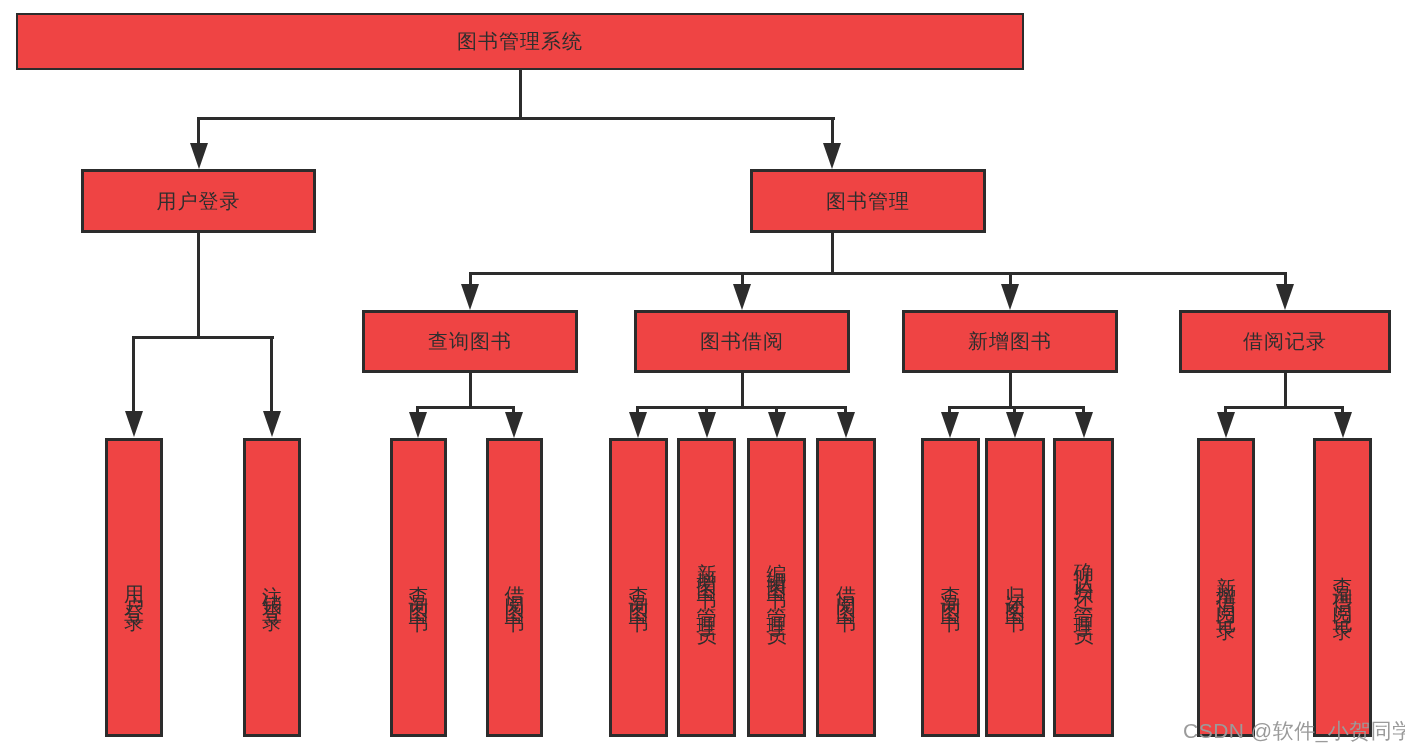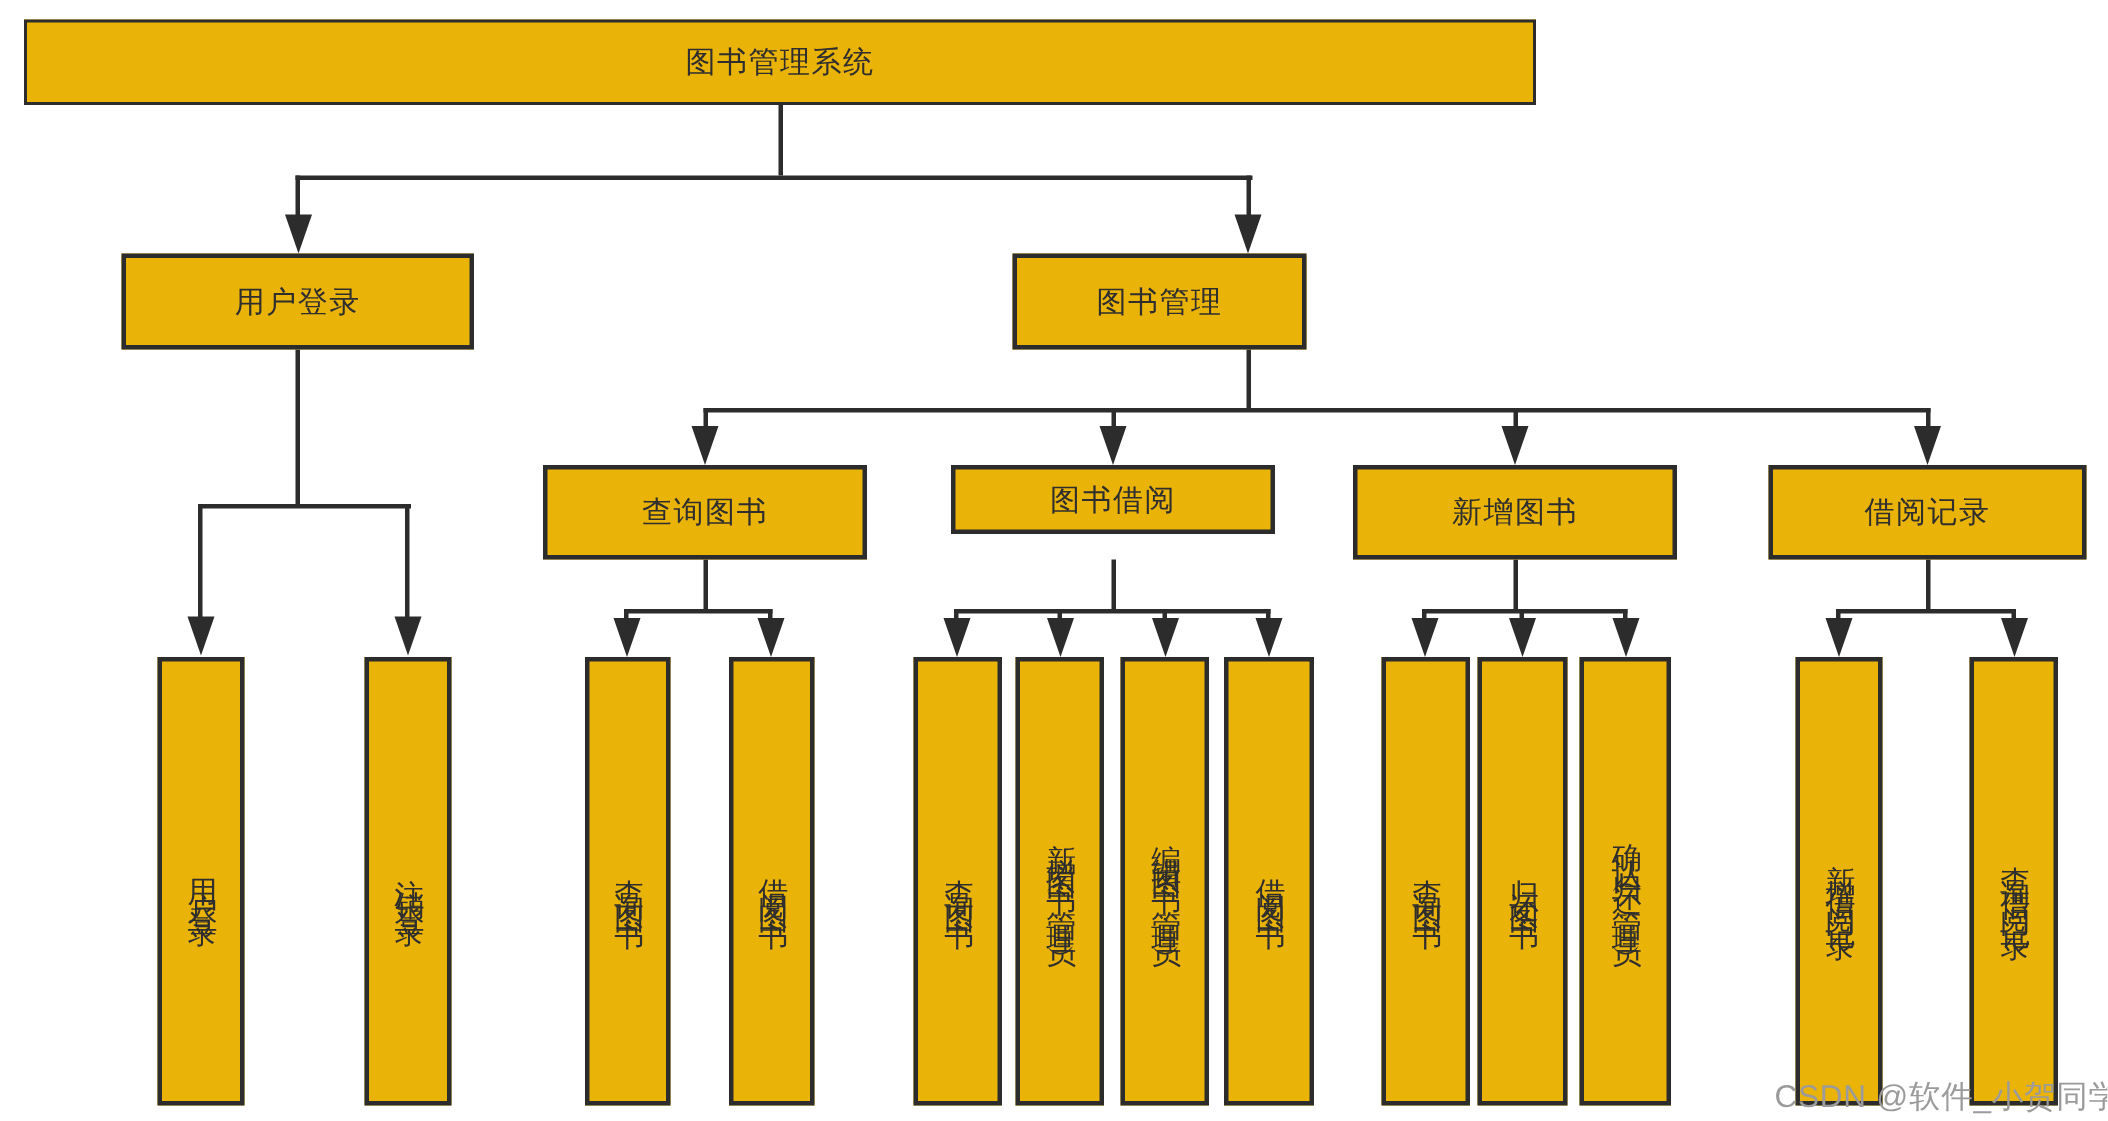--- a/index.html
+++ b/index.html
@@ -1,21 +1,21 @@
 <!DOCTYPE html>
 <html><head>
 <meta charset="utf-8">
 <style>
   html,body{margin:0;padding:0;background:#fff;}
   .canvas{
     position:relative;width:1405px;height:747px;background:#fff;overflow:hidden;
     font-family:"Liberation Sans","DejaVu Sans",sans-serif;color:#2e2e2e;
   }
   .box{
-    position:absolute;box-sizing:border-box;background:#eab308;
+    position:absolute;box-sizing:border-box;background:#ef4444;
     border:3px solid #2c2c2c;
     display:flex;align-items:center;justify-content:center;
     z-index:2;
   }
   .box.root{border-width:2px;}
   .hlabel{font-size:20px;letter-spacing:1px;white-space:nowrap;color:#2e2e2e;}
   .vlabel{
     writing-mode:vertical-rl;text-orientation:mixed;
     font-size:20px;letter-spacing:9px;line-height:1.05;white-space:nowrap;color:#2e2e2e;
   }
@@ -95,28 +95,28 @@
   <div class="vline" style="left:1341px;top:406px;height:9px;"></div>
   <div class="arrowhead" style="left:1334px;top:412px;"></div>
 
   <div class="box root" style="left:16px;top:13px;width:1008px;height:57px;">
     <span class="hlabel">图书管理系统</span>
   </div>
 
   <div class="box" style="left:81px;top:169px;width:235px;height:64px;">
     <span class="hlabel">用户登录</span>
   </div>
-  <div class="box" style="left:675px;top:169px;width:196px;height:64px;">
+  <div class="box" style="left:750px;top:169px;width:236px;height:64px;">
     <span class="hlabel">图书管理</span>
   </div>
 
   <div class="box" style="left:362px;top:310px;width:216px;height:63px;">
     <span class="hlabel">查询图书</span>
   </div>
-  <div class="box" style="left:634px;top:310px;width:216px;height:46px;">
+  <div class="box" style="left:634px;top:310px;width:216px;height:63px;">
     <span class="hlabel">图书借阅</span>
   </div>
   <div class="box" style="left:902px;top:310px;width:216px;height:63px;">
     <span class="hlabel">新增图书</span>
   </div>
   <div class="box" style="left:1179px;top:310px;width:212px;height:63px;">
     <span class="hlabel">借阅记录</span>
   </div>
 
   <div class="box" style="left:105px;top:438px;width:58px;height:299px;">

